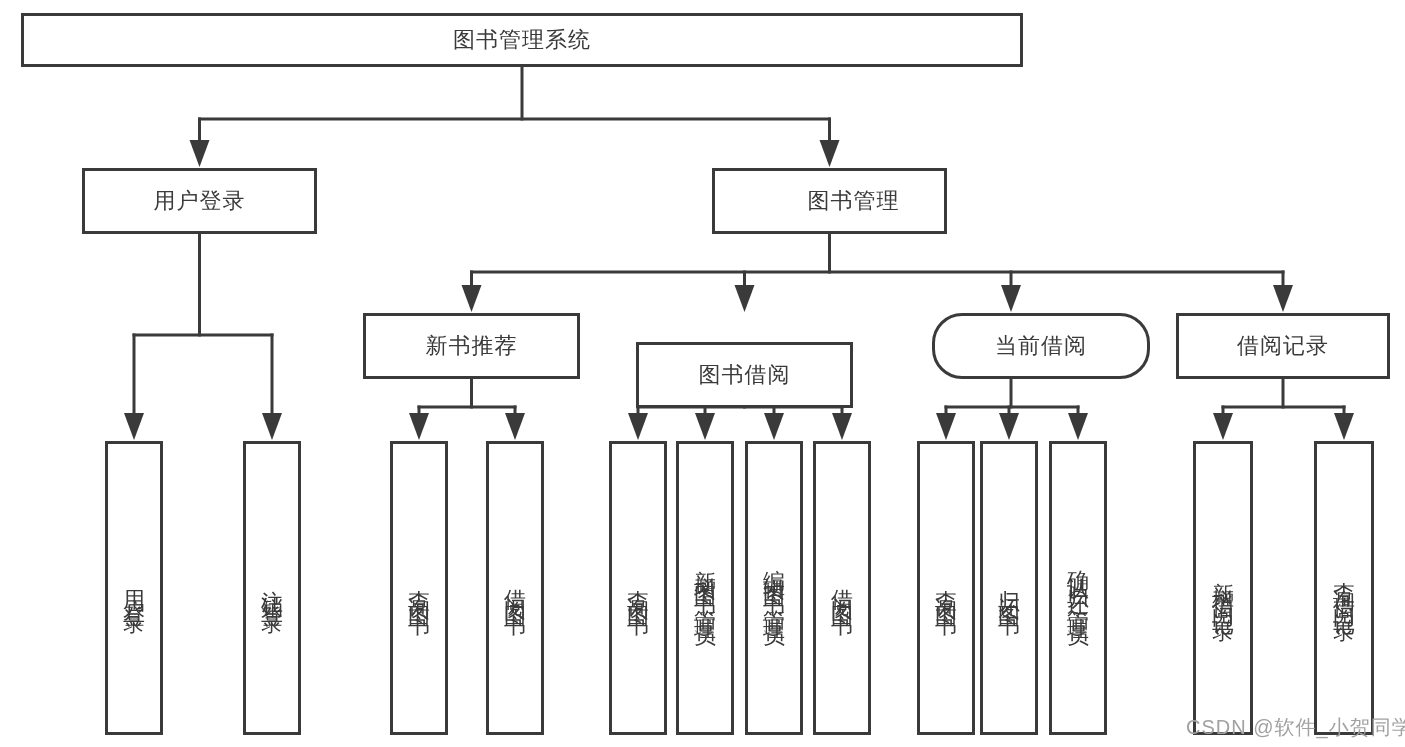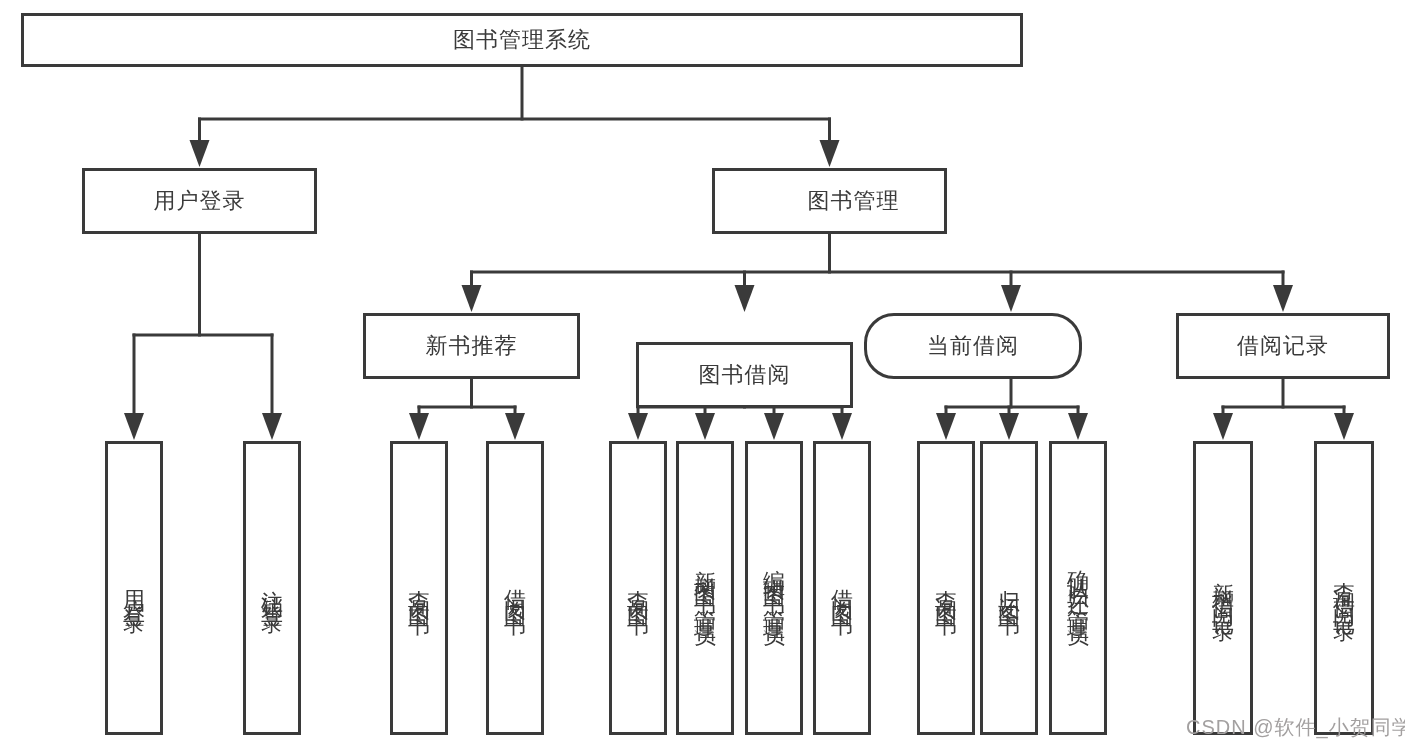--- a/index.html
+++ b/index.html
@@ -131,21 +131,21 @@
   <div class="box" style="left:712px; top:168px; width:235px; height:66px;padding-left:48px;">
     <span class="hlabel">图书管理</span>
   </div>
 
   <div class="box" style="left:363px; top:313px; width:217px; height:66px;">
     <span class="hlabel">新书推荐</span>
   </div>
   <div class="box" style="left:636px; top:313px; width:217px; height:66px;margin-top:29px;">
     <span class="hlabel">图书借阅</span>
   </div>
-  <div class="box" style="left:864px; top:313px; width:218px; height:66px;border-radius:30px;">
+  <div class="box" style="left:932px; top:313px; width:218px; height:66px;border-radius:30px;">
     <span class="hlabel">当前借阅</span>
   </div>
   <div class="box" style="left:1176px; top:313px; width:214px; height:66px;">
     <span class="hlabel">借阅记录</span>
   </div>
 
   <div class="box" style="left:105px; top:441px; width:58px; height:294px;">
     <span class="vtext">用户登录</span>
   </div>
   <div class="box" style="left:243px; top:441px; width:58px; height:294px;">

